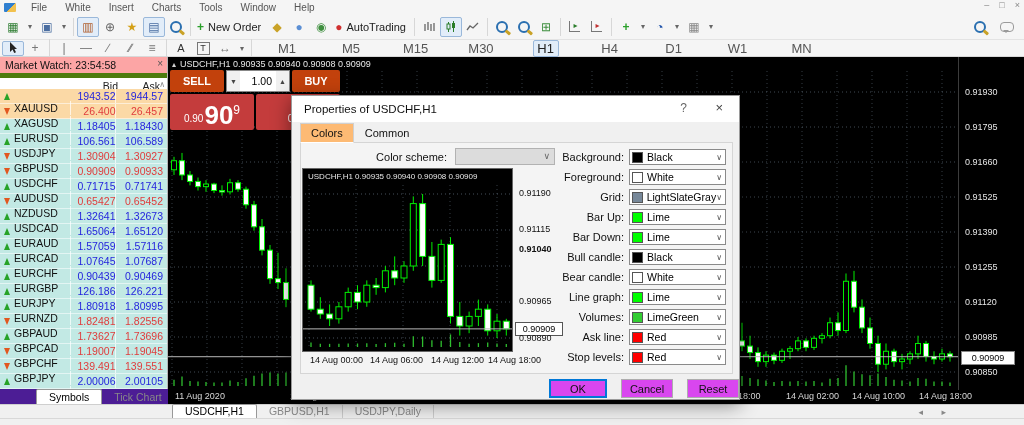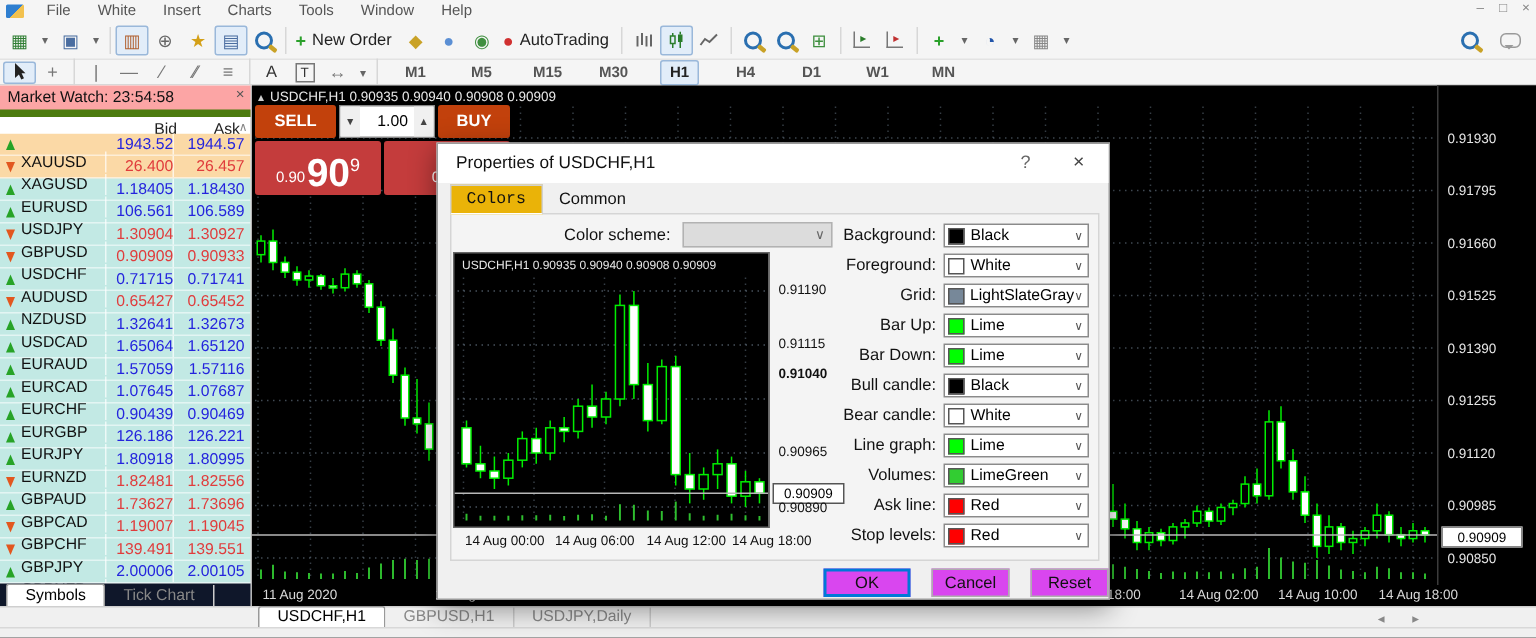--- a/index.html
+++ b/index.html
@@ -18,21 +18,21 @@
             border-bottom:1px solid #e3e3e3;display:flex;align-items:center;padding-left:2px;box-sizing:border-box;}
   .toolbar2{position:absolute;left:0;top:40px;width:1024px;height:17px;background:#f5f5f5;
             border-bottom:1px solid #d8d8d8;display:flex;align-items:center;padding-left:2px;box-sizing:border-box;}
   .tbtn{height:20px;min-width:22px;display:flex;align-items:center;justify-content:center;
         border:1px solid transparent;border-radius:2px;font-size:12px;color:#555;padding:0 2px;box-sizing:border-box;}
   .tbtn.small{min-width:12px;font-size:8px;color:#666;}
   .tbtn.pressed{background:#e2edf9;border:1px solid #9ab8da;}
   .tsep{width:1px;height:18px;background:#d7d7d7;margin:0 3px;}
   .tlabel{font-size:11px;color:#222;margin-left:4px;margin-right:2px;}
   .tf{height:15px;min-width:24px;display:flex;align-items:center;justify-content:center;
-      font-size:10px;color:#555;border:1px solid transparent;border-radius:2px;margin:0 9px;font-weight:bold;}
+      font-size:13px;color:#555;border:1px solid transparent;border-radius:2px;margin:0 19px;}
   .tf.pressed{background:#e2edf9;border:1px solid #9ab8da;color:#222;}
   .mag{display:inline-block;width:8px;height:8px;border:2px solid #2a6fb0;border-radius:50%;position:relative;}
   .mag:after{content:"";position:absolute;width:6px;height:2.5px;background:#c9a227;right:-5px;bottom:-3px;
              transform:rotate(40deg);border-radius:1px;}
   .chaticon{display:inline-block;width:12px;height:8px;border:1.5px solid #9a9a9a;border-radius:4px;position:relative;}
   .chaticon:after{content:"";position:absolute;left:2px;bottom:-5px;border:3px solid transparent;border-top-color:#9a9a9a;}
   .axisarrow{display:inline-block;border-left:1.5px solid #777;border-bottom:1.5px solid #777;
              width:10px;height:10px;font-size:8px;line-height:10px;text-align:center;}
   .tbox{border:1px solid #777;font-size:9px;width:11px;height:11px;line-height:11px;text-align:center;color:#333;}
   
@@ -51,21 +51,21 @@
   .mw-row.metal{background:#fbd9a6;}
   .mw-row .sym{width:60px;color:#111;border-right:1px solid rgba(255,255,255,.7);height:100%;display:flex;align-items:center;margin-top:24px;}
   .mw-row .bid{width:48px;text-align:right;border-right:1px solid rgba(255,255,255,.7);height:100%;line-height:15px;}
   .mw-row .ask{width:50px;text-align:right;padding-right:4px;height:100%;line-height:15px;}
   .mw-row{border-bottom:1px solid rgba(255,255,255,.55);}
   .arr{width:0;height:0;margin:0 4px 0 4px;}
   .arr.up{border-left:3.5px solid transparent;border-right:3.5px solid transparent;border-bottom:7px solid #27a327;}
   .arr.down{border-left:3.5px solid transparent;border-right:3.5px solid transparent;border-top:7px solid #e2571f;}
   .t-up{color:#2424dd;}
   .t-down{color:#e03c3c;}
-  .mw-tabs{position:absolute;left:0;top:332px;width:167px;height:15px;background:#0f172a;display:flex;align-items:flex-end;font-size:10.5px;}
+  .mw-tabs{position:absolute;left:0;top:332px;width:167px;height:15px;background:#4c1d95;display:flex;align-items:flex-end;font-size:10.5px;padding-left:32px;}
   .mw-tab{padding:1px 12px 1px 12px;color:#888;border-right:1px solid #ccc;}
   .mw-tab.active{background:#fff;border:1px solid #999;border-bottom:none;color:#000;margin-left:4px;border-radius:2px 2px 0 0;}
   
   .chartbg{position:absolute;left:168px;top:57px;width:856px;height:347px;background:#000;}
   .chart-header{position:absolute;left:172px;top:58px;height:12px;color:#e8e8e8;font-size:9px;display:flex;align-items:center;gap:4px;z-index:2;}
   .collapse{color:#cfcfcf;font-size:8px;}
   .price-axis{position:absolute;left:958px;top:57px;width:66px;height:333px;background:#000;border-left:1px solid #3c3c3c;box-sizing:border-box;z-index:2;}
   .plabel{position:absolute;left:6px;color:#e6e6e6;font-size:9px;}
   .pcurrent{position:absolute;left:2px;width:52px;height:12px;background:#fff;color:#000;font-size:9px;
             text-align:center;line-height:12px;border:1px solid #888;}
@@ -85,21 +85,21 @@
   .oc-price .sup{font-size:12px;margin-bottom:10px;}
   
   .dialog{position:absolute;left:291px;top:95px;width:449px;height:305px;background:#f0f0f0;
           border:1px solid #9a9a9a;box-shadow:0 5px 18px rgba(0,0,0,.45);z-index:10;box-sizing:border-box;}
   .dlg-title{position:absolute;left:0;top:0;width:100%;height:26px;background:#fff;display:flex;align-items:center;
              font-size:11.5px;color:#111;padding-left:12px;box-sizing:border-box;}
   .dlg-help{position:absolute;right:52px;top:5px;color:#666;font-size:12px;}
   .dlg-close{position:absolute;right:16px;top:4px;color:#444;font-size:13px;}
   .dlg-tabs{position:absolute;left:8px;top:27px;display:flex;font-size:11px;color:#111;}
   .dlg-tab{padding:3px 10px;border:1px solid transparent;}
-  .dlg-tab.active{background:#eab308;border:1px solid #d0d0d0;border-bottom:1px solid #fff;position:relative;z-index:2;font-family:Liberation Mono, monospace;}
+  .dlg-tab.active{background:#fdba74;border:1px solid #d0d0d0;border-bottom:1px solid #fff;position:relative;z-index:2;}
   .dlg-panel{position:absolute;left:8px;top:46px;width:433px;height:232px;border:1px solid #d5d5d5;background:#f4f4f4;box-sizing:border-box;}
   .cs-label{position:absolute;left:60px;top:55px;width:95px;text-align:right;font-size:11px;color:#111;}
   .cs-select{position:absolute;left:163px;top:52px;width:100px;height:17px;background:#dcdcdc;border:1px solid #b2b2b2;box-sizing:border-box;}
   .cs-select .chev{position:absolute;right:4px;top:2px;color:#666;font-size:9px;}
   .fld-label{position:absolute;width:95px;text-align:right;font-size:11px;color:#111;}
   .combo{position:absolute;left:337px;width:97px;height:16px;background:#fff;border:1px solid #8a8a8a;
          display:flex;align-items:center;font-size:10.5px;color:#000;box-sizing:border-box;}
   .combo .swatch{width:11px;height:11px;margin:0 4px 0 2px;border:1px solid #555;box-sizing:border-box;}
   .combo .chev{margin-left:auto;margin-right:3px;color:#555;font-size:8px;}
   .dlg-btn{position:absolute;top:283px;height:19px;background:#d946ef;border:1px solid #adadad;

